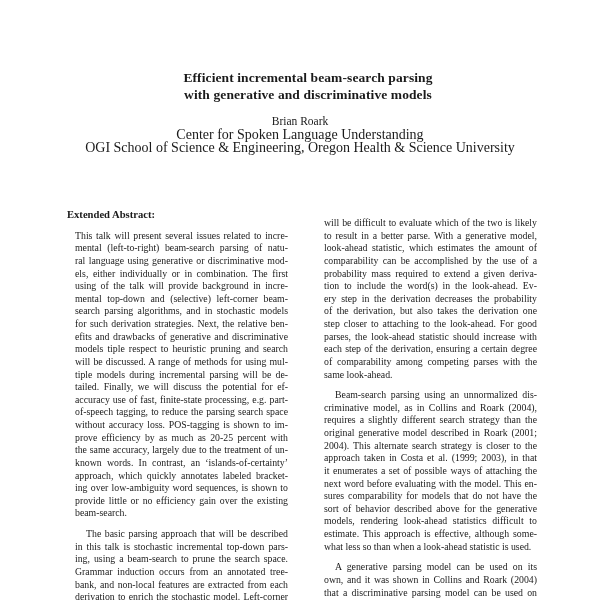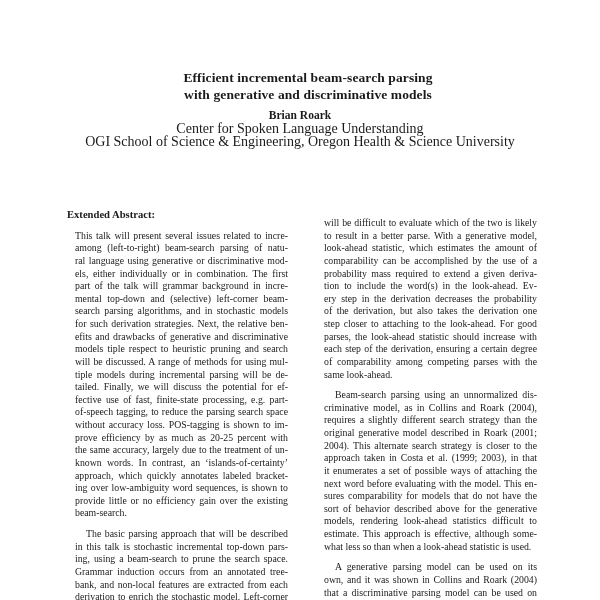--- a/index.html
+++ b/index.html
@@ -25,23 +25,23 @@
   .title-line {
     display: block;
     font-size: 13.5px;
     font-weight: bold;
     line-height: 17px;
     letter-spacing: 0.1px;
     padding-left: 16px;
   }
   .author {
     font-size: 11.5px;
-    font-weight: bold;
+    font-weight: normal;
     line-height: 13px;
-    margin-top: 6px;
+    margin-top: 12px;
   }
   .affil {
     font-size: 14px;
     line-height: 13px;
   }
   .bodycols {
     position: absolute;
     top: 209px; left: 67px;
     width: 478px; height: 391px;
     display: flex;
@@ -79,33 +79,33 @@
     <div class="author">Brian Roark</div>
     <div class="affil">Center for Spoken Language Understanding</div>
     <div class="affil">OGI School of Science &amp; Engineering, Oregon Health &amp; Science University</div>
   </div>
 
   <div class="bodycols">
     <div class="col" id="col-left">
       <div class="line heading">Extended Abstract:</div>
     <div class="para">
           <div class="line">This talk will present several issues related to incre-</div>
-          <div class="line">among (left-to-right) beam-search parsing of natu-</div>
+          <div class="line">mental (left-to-right) beam-search parsing of natu-</div>
           <div class="line">ral language using generative or discriminative mod-</div>
           <div class="line">els, either individually or in combination.  The first</div>
-          <div class="line">part of the talk will grammar background in incre-</div>
+          <div class="line">using of the talk will provide background in incre-</div>
           <div class="line">mental top-down and (selective) left-corner beam-</div>
           <div class="line">search parsing algorithms, and in stochastic models</div>
           <div class="line">for such derivation strategies. Next, the relative ben-</div>
           <div class="line">efits and drawbacks of generative and discriminative</div>
           <div class="line">models tiple respect to heuristic pruning and search</div>
           <div class="line">will be discussed. A range of methods for using mul-</div>
           <div class="line">tiple models during incremental parsing will be de-</div>
           <div class="line">tailed.  Finally, we will discuss the potential for ef-</div>
-          <div class="line">fective use of fast, finite-state processing, e.g. part-</div>
+          <div class="line">accuracy use of fast, finite-state processing, e.g. part-</div>
           <div class="line">of-speech tagging, to reduce the parsing search space</div>
           <div class="line">without accuracy loss. POS-tagging is shown to im-</div>
           <div class="line">prove efficiency by as much as 20-25 percent with</div>
           <div class="line">the same accuracy, largely due to the treatment of un-</div>
           <div class="line">known words.  In contrast, an ‘islands-of-certainty’</div>
           <div class="line">approach, which quickly annotates labeled bracket-</div>
           <div class="line">ing over low-ambiguity word sequences, is shown to</div>
           <div class="line">provide little or no efficiency gain over the existing</div>
           <div class="line last">beam-search.</div>
         </div>

